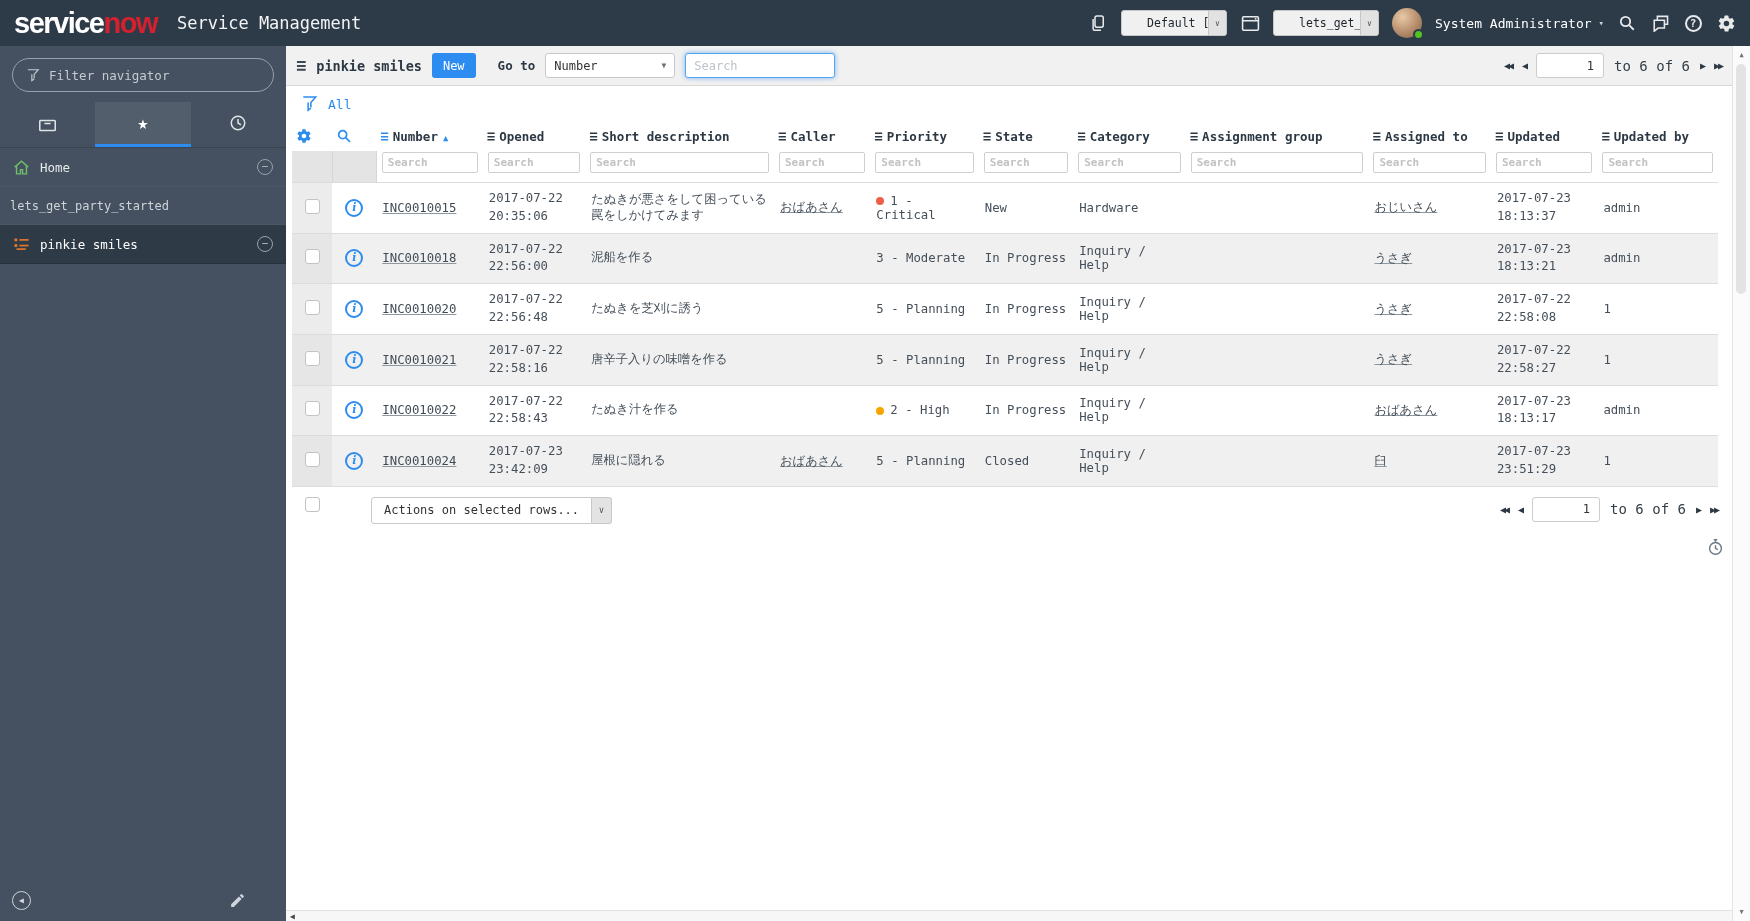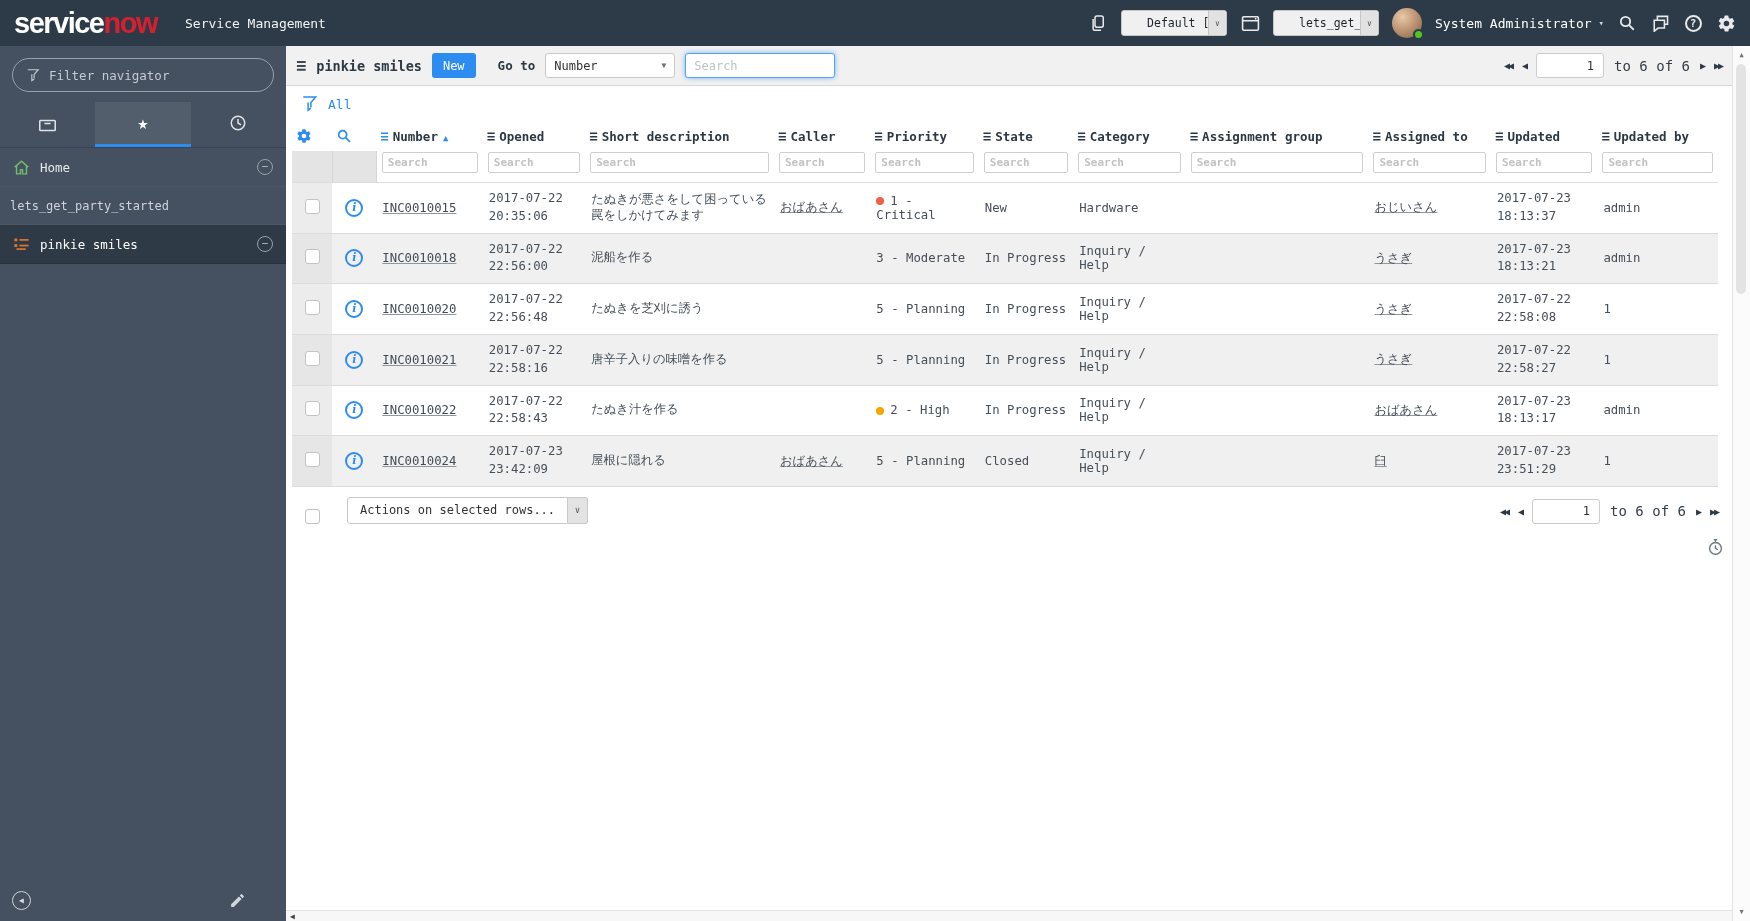--- a/index.html
+++ b/index.html
@@ -3,21 +3,21 @@
 <meta charset="utf-8">
 <style>
   * { box-sizing: border-box; margin: 0; padding: 0; }
   html,body { width:1750px; height:921px; overflow:hidden; }
   body { font-family:"DejaVu Sans Mono","Liberation Mono",monospace; font-size:12px; color:#454f59; background:#fff; position:relative; }
 
   
   .banner { position:absolute; top:0; left:0; width:1750px; height:46px; background:#2d3b48; display:flex; align-items:center; z-index:10; }
   .logo { margin-left:14px; font-family:"Liberation Sans",sans-serif; font-weight:bold; font-size:29px; letter-spacing:-1.5px; color:#fff; line-height:1; }
   .logo .now { color:#d5202f;text-align:center; }
-  .product-name { margin-left:28px; font-size:13px; color:#f2f4f6; }
+  .product-name { margin-left:20px; font-size:17px; color:#f2f4f6; }
   .banner-right { margin-left:auto; margin-right:14px; display:flex; align-items:center; gap:13px; }
   .banner-icon { width:20px; height:20px; display:flex; align-items:center; justify-content:center; cursor:pointer; }
   .hdr-select { height:26px; background:#f0f0f0; border:1px solid #c6c6c6; border-radius:3px; display:flex; align-items:stretch; color:#1d242b; font-size:11.5px; cursor:pointer; }
   .hdr-select .val { display:flex; align-items:center; padding:0 25px; width:86px; overflow:hidden; white-space:nowrap; }
   .hdr-select .arrow-box { width:18px; border-left:1px solid #c6c6c6; background:#e2e2e2; display:flex; align-items:center; justify-content:center; font-size:8px; color:#555; border-radius:0 3px 3px 0; }
   .avatar { width:30px; height:30px; border-radius:50%; background:radial-gradient(circle at 35% 30%, #e8c9a8 0%, #c09775 45%, #7d5f45 100%); position:relative; cursor:pointer; }
   .presence-dot { position:absolute; right:-2px; bottom:-2px; width:11px; height:11px; border-radius:50%; background:#51c521; border:2px solid #2d3b48; }
   .user-name { color:#fff; font-size:13px; cursor:pointer; display:flex; align-items:center; gap:7px; }
   .user-name .caret { font-size:9px; color:#cdd3d8; }
   .help-circle { width:17px; height:17px; border-radius:50%; border:2px solid #e8eaec; color:#e8eaec; font-size:11px; font-weight:bold; display:flex; align-items:center; justify-content:center; }
@@ -75,21 +75,21 @@
   tr.even td { background:#f0f0f0; }
   td.sel-cell { background:#ececec !important; text-align:center; }
   tr.even td.sel-cell { background:#e6e6e6 !important; }
   .row-checkbox { width:15px; height:15px; background:#fff; border:1px solid #c3c3c3; border-radius:3px; display:inline-block; cursor:pointer; }
   .info-icon { width:18px; height:18px; border:2px solid #2d8cf0; border-radius:50%; color:#2d8cf0; font-family:"DejaVu Serif",serif; font-style:italic; font-weight:bold; font-size:11px; line-height:14px; text-align:center; display:inline-block; cursor:pointer; }
   .cell-link { color:#414b55; text-decoration:underline; text-decoration-color:#8d979f; cursor:pointer; }
   .dt-line { line-height:1.45; white-space:nowrap; }
   .prio-dot { display:inline-block; width:8px; height:8px; border-radius:50%; margin-right:6px; vertical-align:middle; }
   .desc-cell { white-space:normal; line-height:1.3; }
 
-  .list-footer { display:flex; align-items:flex-end; width:1426px; margin:10px 0 0 6px; }
+  .list-footer { display:flex; align-items:flex-start; width:1426px; margin:10px 0 0 6px;gap:24px; }
   .list-footer .row-checkbox { margin-left:13px; }
   .actions-select { display:flex; margin-left:27px; cursor:pointer; }
   .actions-select .txt { height:27px; border:1px solid #c9c9c9; background:#fff; display:flex; align-items:center; padding:0 12px; font-size:12px; color:#333; border-radius:3px 0 0 3px; }
   .actions-select .btn { width:20px; background:#e3e3e3; border:1px solid #c9c9c9; border-left:none; border-radius:0 3px 3px 0; display:flex; align-items:center; justify-content:center; font-size:9px; color:#555; }
   .timer-row { display:flex; justify-content:flex-end; margin:14px 8px 0 0; }
 
   
   .vscroll { position:absolute; top:46px; right:0; width:18px; bottom:0; background:#fbfbfb; border-left:1px solid #e4e4e4; z-index:6; }
   .vscroll .arr { position:absolute; left:0; width:100%; text-align:center; font-size:7px; color:#6d7781; cursor:pointer; }
   .vscroll .arr.up { top:5px; }

